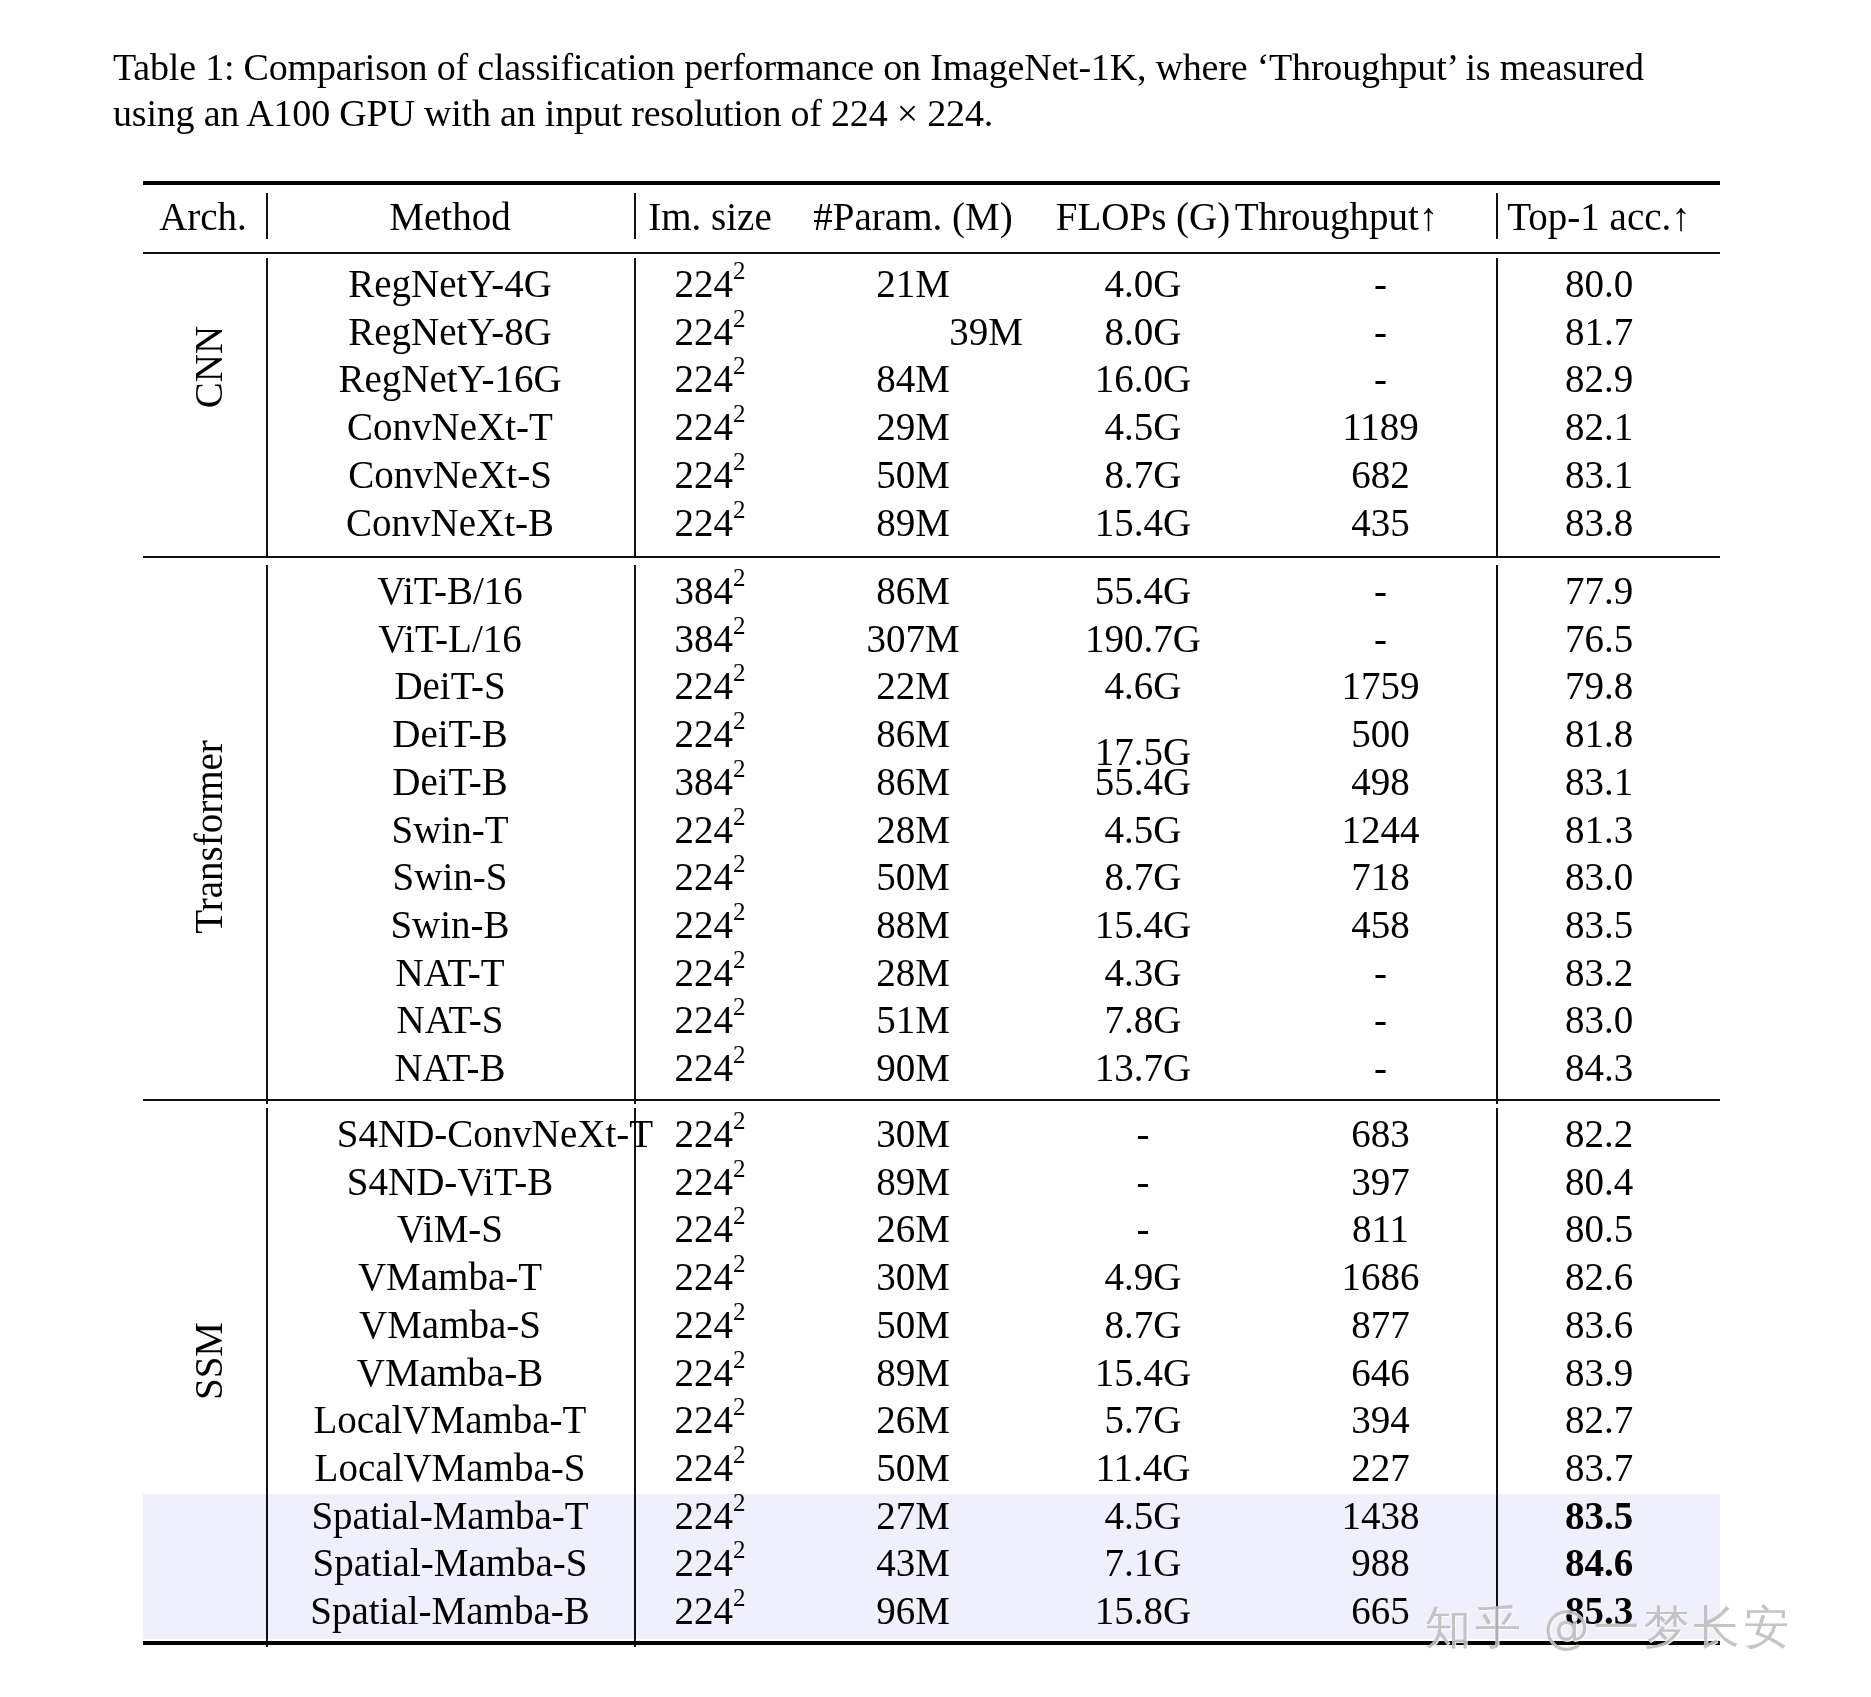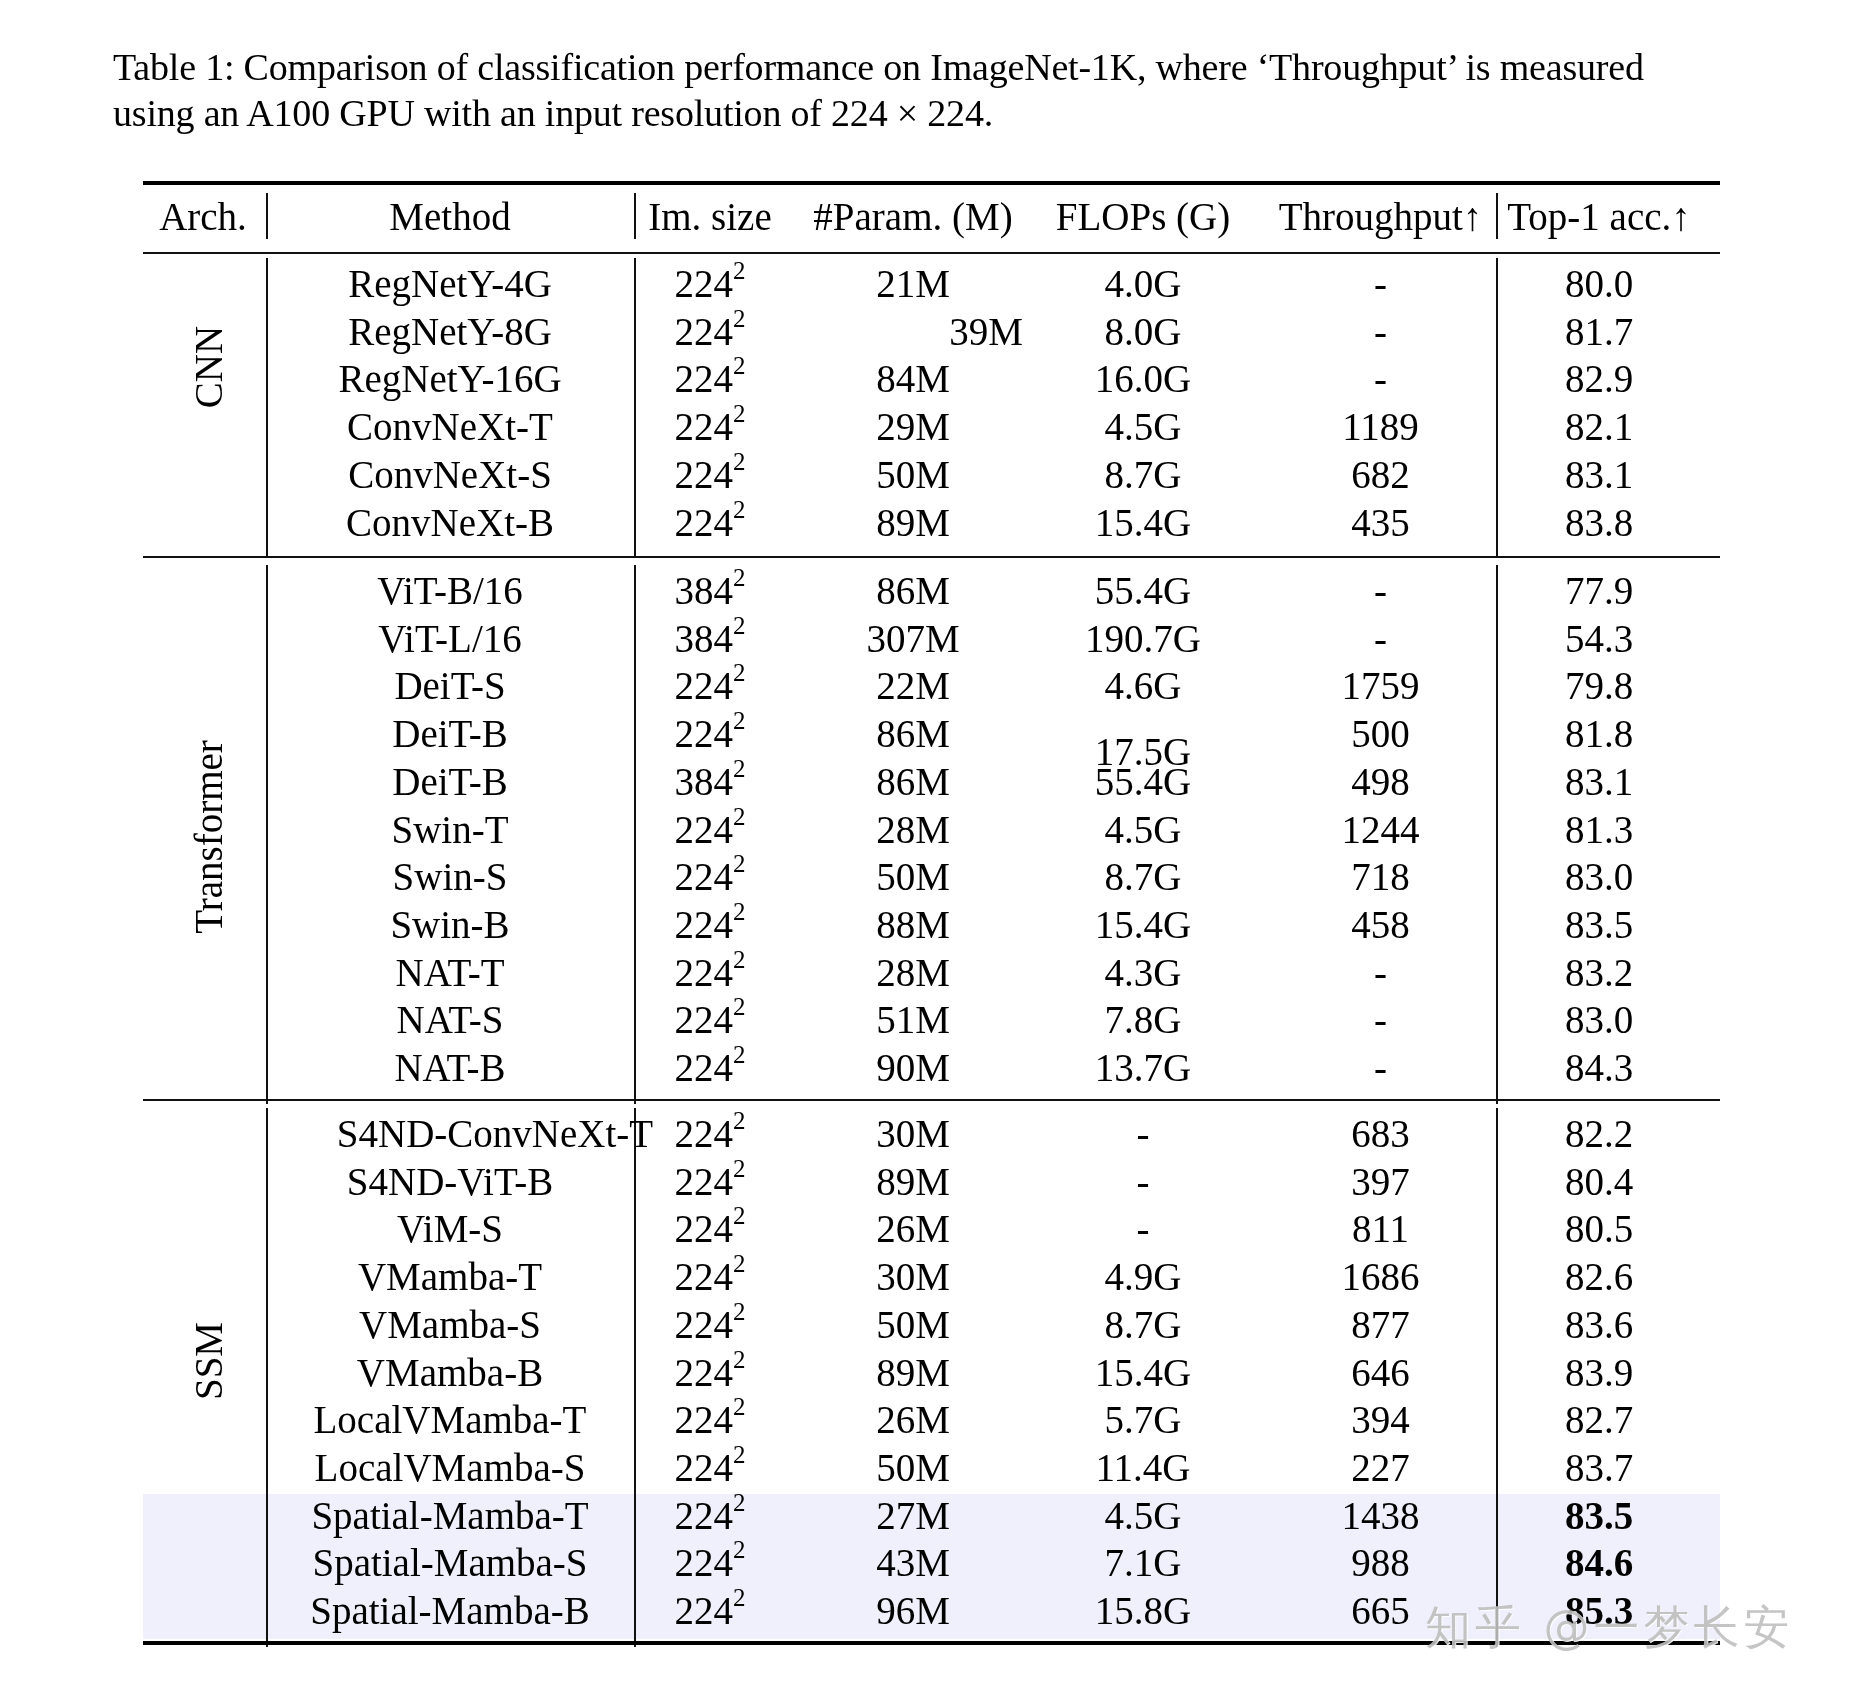--- a/index.html
+++ b/index.html
@@ -33,21 +33,21 @@
 </div>
 
 <div class="tbl" id="tbl">
   <div class="rule-thick" style="top:0"></div>
 
   <div class="hdr" style="left:0;width:120px">Arch.</div>
   <div class="hdr" style="left:124px;width:366px">Method</div>
   <div class="hdr" style="left:493px;width:148px">Im. size</div>
   <div class="hdr" style="left:660px;width:220px">#Param. (M)</div>
   <div class="hdr" style="left:900px;width:200px">FLOPs (G)</div>
-  <div class="hdr" style="left:1125px;width:225px">Throughput↑</div>
+  <div class="hdr" style="left:1081px;width:225px">Throughput↑</div>
   <div class="hdr" style="left:1356px;width:200px">Top-1 acc.↑</div>
 
   <div class="vline" style="left:123px;top:12px;height:46px"></div>
   <div class="vline" style="left:491px;top:12px;height:46px"></div>
   <div class="vline" style="left:1353px;top:12px;height:46px"></div>
 
   <div class="rule-mid" style="top:71px"></div>
 
   <div id="body-rows"></div>
 <div class="rule-mid" style="top: 375px;"></div>
@@ -116,21 +116,21 @@
       <div class="cell" style="left: 900px; width: 200px;">55.4G</div>
       <div class="cell" style="left: 1125px; width: 225px;">-</div>
       <div class="cell" style="left: 1356px; width: 200px;">77.9</div>
     </div>
     <div class="row" style="top: 433.7px;">
       <div class="cell" style="left: 124px; width: 366px;">ViT-L/16</div>
       <div class="cell" style="left: 493px; width: 148px;"><span>384</span><sup>2</sup></div>
       <div class="cell" style="left: 660px; width: 220px;">307M</div>
       <div class="cell" style="left: 900px; width: 200px;">190.7G</div>
       <div class="cell" style="left: 1125px; width: 225px;">-</div>
-      <div class="cell" style="left: 1356px; width: 200px;">54.3</div>
+      <div class="cell" style="left: 1356px; width: 200px;">76.5</div>
     </div>
     <div class="row" style="top: 481.4px;">
       <div class="cell" style="left: 124px; width: 366px;">DeiT-S</div>
       <div class="cell" style="left: 493px; width: 148px;"><span>224</span><sup>2</sup></div>
       <div class="cell" style="left: 660px; width: 220px;">22M</div>
       <div class="cell" style="left: 900px; width: 200px;">4.6G</div>
       <div class="cell" style="left: 1125px; width: 225px;">1759</div>
       <div class="cell" style="left: 1356px; width: 200px;">79.8</div>
     </div>
     <div class="row" style="top: 529.1px;">

